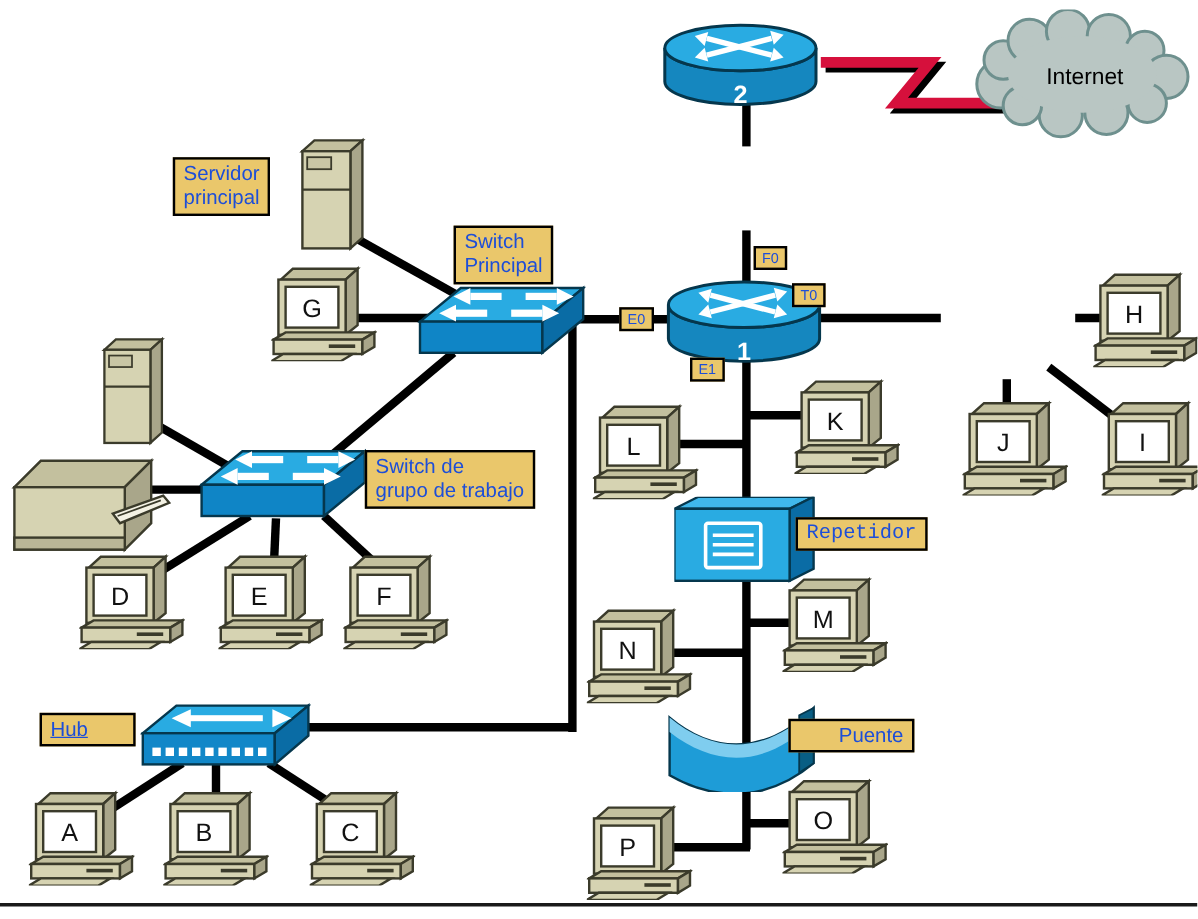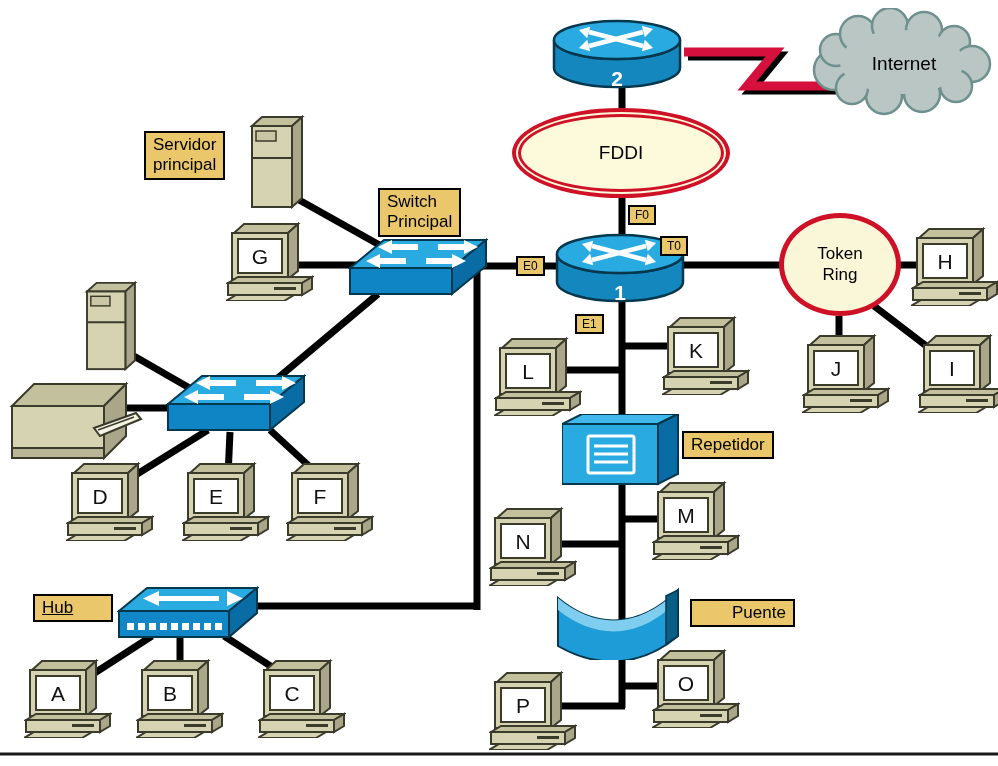--- a/index.html
+++ b/index.html
@@ -1,17 +1,17 @@
 <!DOCTYPE html>
 <html><head>
 <meta charset="utf-8">
 <style>
   html,body{margin:0;padding:0;background:#fff;}
   .stage{position:relative;width:998px;height:766px;background:#ffffff;overflow:hidden;
-         font-family:"Liberation Sans",sans-serif;color:#000000;}
+         font-family:"Liberation Sans",sans-serif;color:#1d4ed8;}
   #wires{position:absolute;left:0;top:0;z-index:1;}
   .dev{position:absolute;z-index:2;}
   .ring{position:absolute;z-index:2;display:flex;align-items:center;justify-content:center;
         text-align:center;border-radius:50%;}
   .fddi{left:512px;top:108px;width:210px;height:82px;background:#FCFADB;border:4px solid #CE1126;}
   .fddi .inner{position:absolute;inset:2px;border:3px solid #CE1126;border-radius:50%;}
   .fddi .txt{position:relative;font-size:19px;}
   .tokenring{left:779px;top:213px;width:112px;height:93px;background:#FAF7D8;border:5px solid #CE1126;
              font-size:17px;line-height:1.2;}
   .lbl{position:absolute;background:#EAC76B;border:2px solid #000;padding:2px 7px;
@@ -88,45 +88,37 @@
         <line x1="38" y1="14" x2="92" y2="28" stroke="#fff" stroke-width="4.5"></line>
         <polygon points="102,11 93.8,19.3 90.8,7.7"></polygon>
           <polygon points="28,30 39.2,33.3 36.2,21.7"></polygon>
         <polygon points="102,30 90.8,33.3 93.8,21.7"></polygon>
           <polygon points="28,12 36.2,20.3 39.2,8.7"></polygon>
       </g>
       <text x="66" y="68" font-size="21" font-weight="bold" text-anchor="middle" fill="#fff">2</text>
     </svg>
   </div>
 
-  <div class="ring fddi">
-    <div class="inner"></div>
-    <span class="txt">FDDI</span>
-  </div>
 
   <div class="dev" style="left:554px;top:232px;">
     <svg width="132" height="78" viewBox="0 0 132 78">
       <path d="M3,22 L3,50 A63,19 0 0 0 129,50 L129,22 A63,19 0 0 1 3,22 Z" fill="#1587BF" stroke="#05374d" stroke-width="2.5"></path>
       <ellipse cx="66" cy="22" rx="63" ry="19" fill="#29ABE2" stroke="#05374d" stroke-width="2.5"></ellipse>
       <g fill="#fff">
         <line x1="38" y1="28" x2="92" y2="14" stroke="#fff" stroke-width="4.5"></line>
         <line x1="38" y1="14" x2="92" y2="28" stroke="#fff" stroke-width="4.5"></line>
         <polygon points="102,11 93.8,19.3 90.8,7.7"></polygon>
           <polygon points="28,30 39.2,33.3 36.2,21.7"></polygon>
         <polygon points="102,30 90.8,33.3 93.8,21.7"></polygon>
           <polygon points="28,12 36.2,20.3 39.2,8.7"></polygon>
       </g>
       <text x="66" y="68" font-size="21" font-weight="bold" text-anchor="middle" fill="#fff">1</text>
     </svg>
   </div>
 
-  <div class="ring tokenring">
-    <span><span>Token</span><br>
-    <span>Ring</span></span>
-  </div>
 
   <div class="dev" style="left:348px;top:236px;">
     <svg width="140" height="64" viewBox="0 0 140 64">
       <polygon points="2,32 36,4 138,4 104,32" fill="#29ABE2" stroke="#05374d" stroke-width="2"></polygon>
       <rect x="2" y="32" width="102" height="26" fill="#0F85C6" stroke="#05374d" stroke-width="2"></rect>
       <polygon points="104,32 138,4 138,30 104,58" fill="#0A6CA5" stroke="#05374d" stroke-width="2"></polygon>
       <g fill="#fff">
         <polygon points="30,11 44,4 44,18"></polygon>
           <rect x="44" y="8" width="26" height="6"></rect>
         <polygon points="130,11 116,4 116,18"></polygon>
@@ -231,28 +223,31 @@
       <line x1="90" y1="54" x2="126" y2="41" stroke="#3b3b2b" stroke-width="1.5"></line>
     </svg>
   </div>
 
   <div class="lbl" style="left:378px;top:188px;">
     <span>Switch</span><br><span>Principal</span>
   </div>
   <div class="lbl" style="left:144px;top:131px;">
     <span>Servidor</span><br><span>principal</span>
   </div>
+  <div class="lbl" style="left:304px;top:375px;">
+    <span>Switch de</span><br><span>grupo de trabajo</span>
+  </div>
   <div class="lbl" style="left:33px;top:594px;min-width:62px;text-decoration:underline;">Hub</div>
-  <div class="lbl" style="left:682px;top:431px;">Repetidor</div>
-  <div class="lbl" style="left:690px;top:599px;padding-left:40px;">Puente</div>
+  <div class="lbl" style="left:663px;top:431px;font-family:Liberation Mono, monospace;">Repetidor</div>
+  <div class="lbl" style="left:657px;top:599px;padding-left:40px;">Puente</div>
 
   <div class="port" style="left:628px;top:205px;">F0</div>
   <div class="port" style="left:660px;top:236px;">T0</div>
   <div class="port" style="left:516px;top:256px;">E0</div>
-  <div class="port" style="left:575px;top:314px;">E1</div>
+  <div class="port" style="left:575px;top:298px;">E1</div>
 
 <div class="dev computer" style="left: 24px; top: 658px;"><svg width="88" height="80" viewBox="0 0 88 80">
         <polygon points="8,12 18,3 72,3 62,12" fill="#c3c09e" stroke="#3b3b2b" stroke-width="2"></polygon>
         <polygon points="62,12 72,3 72,50 62,58" fill="#a9a68a" stroke="#3b3b2b" stroke-width="2"></polygon>
         <rect x="6" y="12" width="56" height="46" fill="#d6d3b2" stroke="#3b3b2b" stroke-width="2"></rect>
         <rect x="12" y="18" width="44" height="34" fill="#ffffff" stroke="#3b3b2b" stroke-width="2"></rect>
         <polygon points="2,62 12,56 86,56 76,62" fill="#c3c09e" stroke="#3b3b2b" stroke-width="2"></polygon>
         <rect x="2" y="62" width="74" height="12" fill="#d6d3b2" stroke="#3b3b2b" stroke-width="2"></rect>
         <polygon points="76,62 86,56 86,68 76,74" fill="#a9a68a" stroke="#3b3b2b" stroke-width="2"></polygon>
         <rect x="48" y="66" width="22" height="3" fill="#3b3b2b"></rect>

